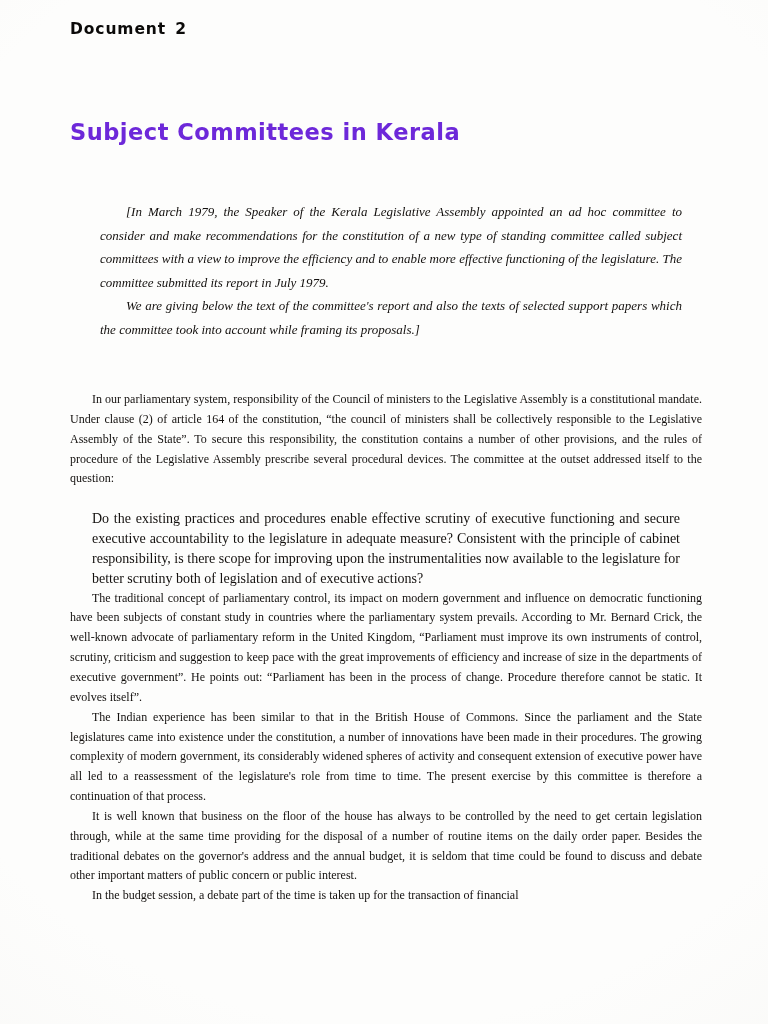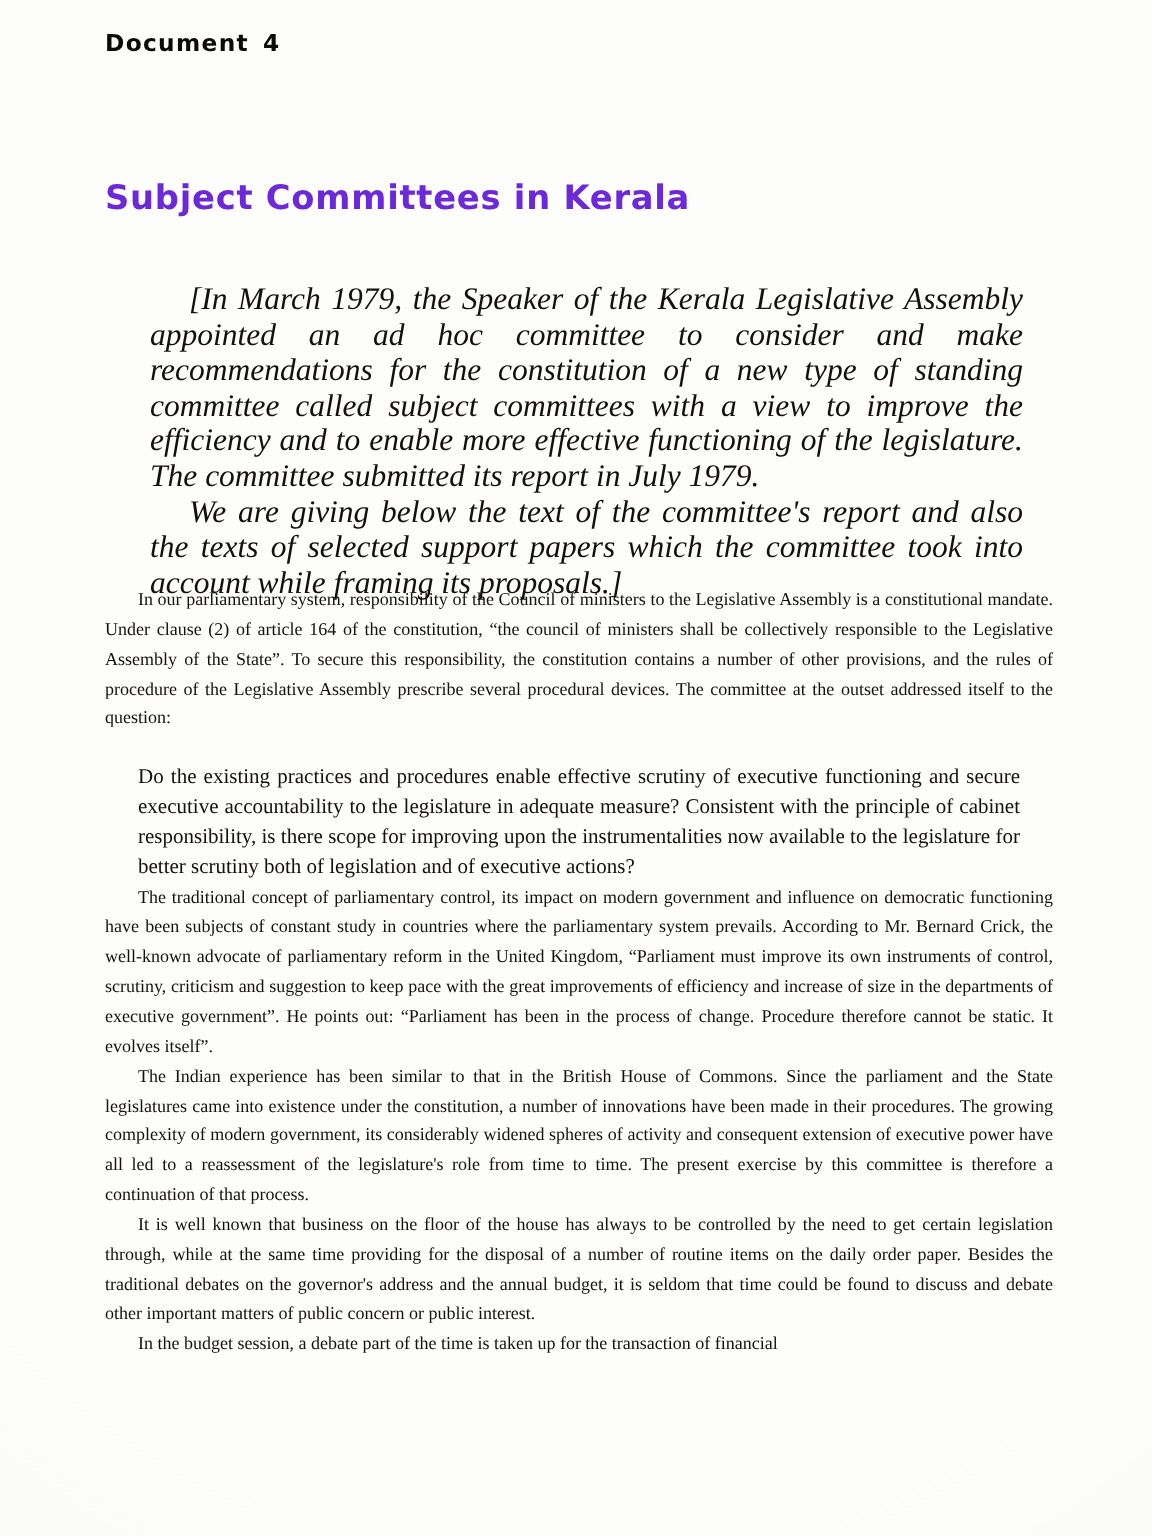--- a/index.html
+++ b/index.html
@@ -64,25 +64,25 @@
     letter-spacing: 0.5px;
     color: #6d28d9;
     margin: 0;
     line-height: 1.1;
   }
 
   
   .editorial-note {
     position: absolute;
     left: 100px;
-    top: 188px;
+    top: 200px;
     width: 582px;
     font-family: "Liberation Serif", "DejaVu Serif", serif;
     font-style: italic;
-    font-size: 21px;
+    font-size: 13px;
     line-height: 23.6px;
     text-align: justify;
     color: #13100e;
   }
   .editorial-note p {
     margin: 0;
     text-indent: 26px;
     text-align: justify;
     text-align-last: left;
   }
@@ -126,21 +126,21 @@
   .body-text p, .editorial-note p, .doc-title, .doc-label {
     text-rendering: optimizeLegibility;
   }
 </style>
 </head>
 <body>
 
 <div class="page">
   <div class="content">
 
-    <div class="doc-label">Document 4</div>
+    <div class="doc-label">Document 2</div>
 
     <h1 class="doc-title">Subject Committees in Kerala</h1>
 
     <div class="editorial-note">
       <p>[In March 1979, the Speaker of the Kerala Legislative Assembly appointed an ad hoc committee to consider and make recommendations for the constitution of a new type of standing committee called subject committees with a view to improve the efficiency and to enable more effective functioning of the legislature. The committee submitted its report in July 1979.</p>
       <p>We are giving below the text of the committee's report and also the texts of selected support papers which the committee took into account while framing its proposals.]</p>
     </div>
 
     <div class="body-text">
 

